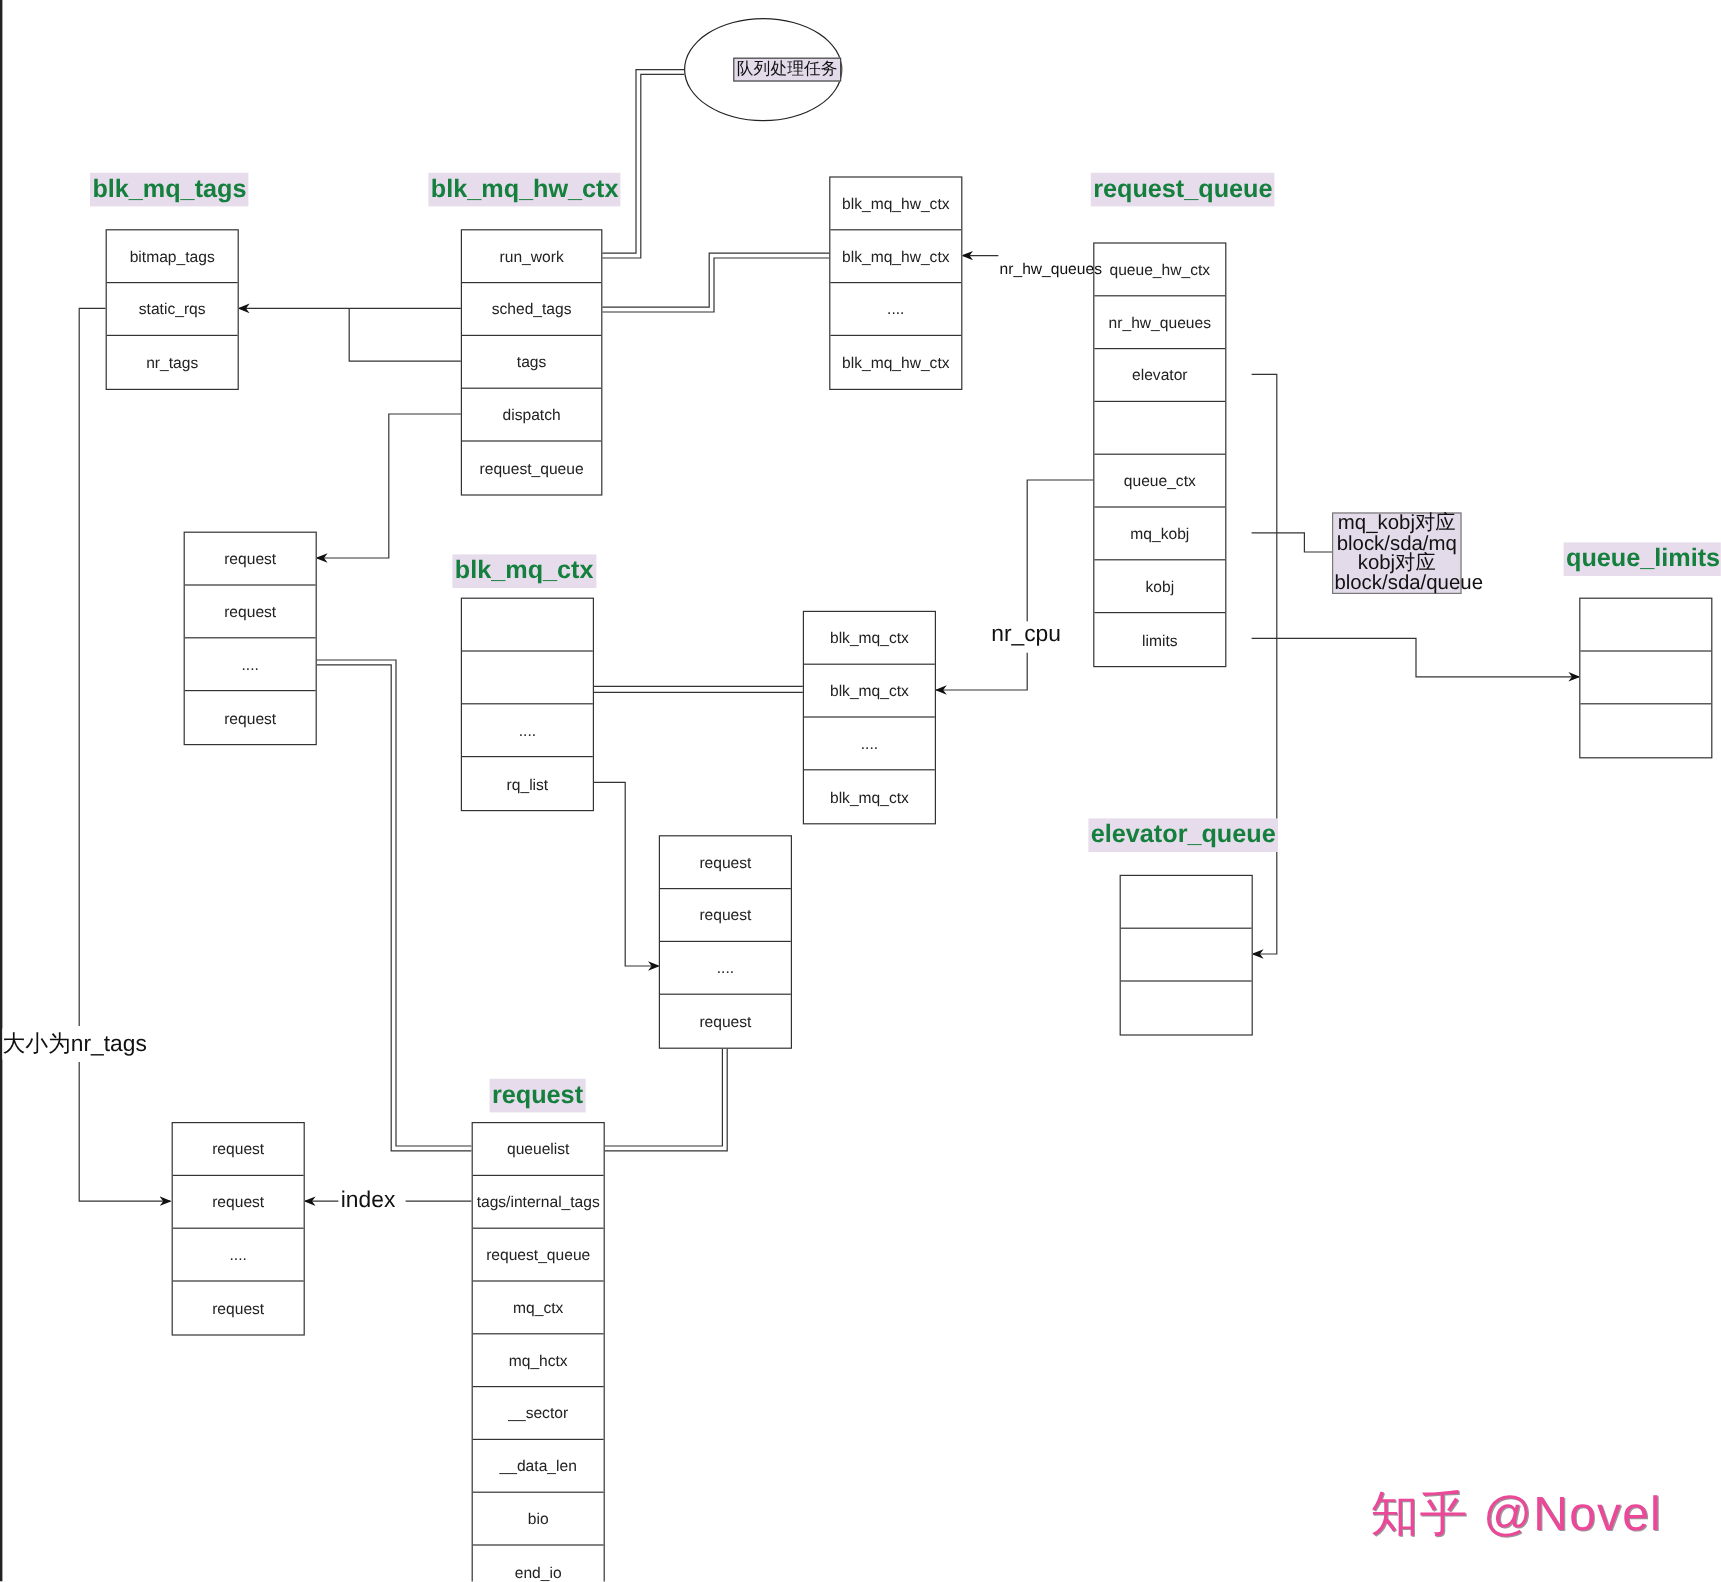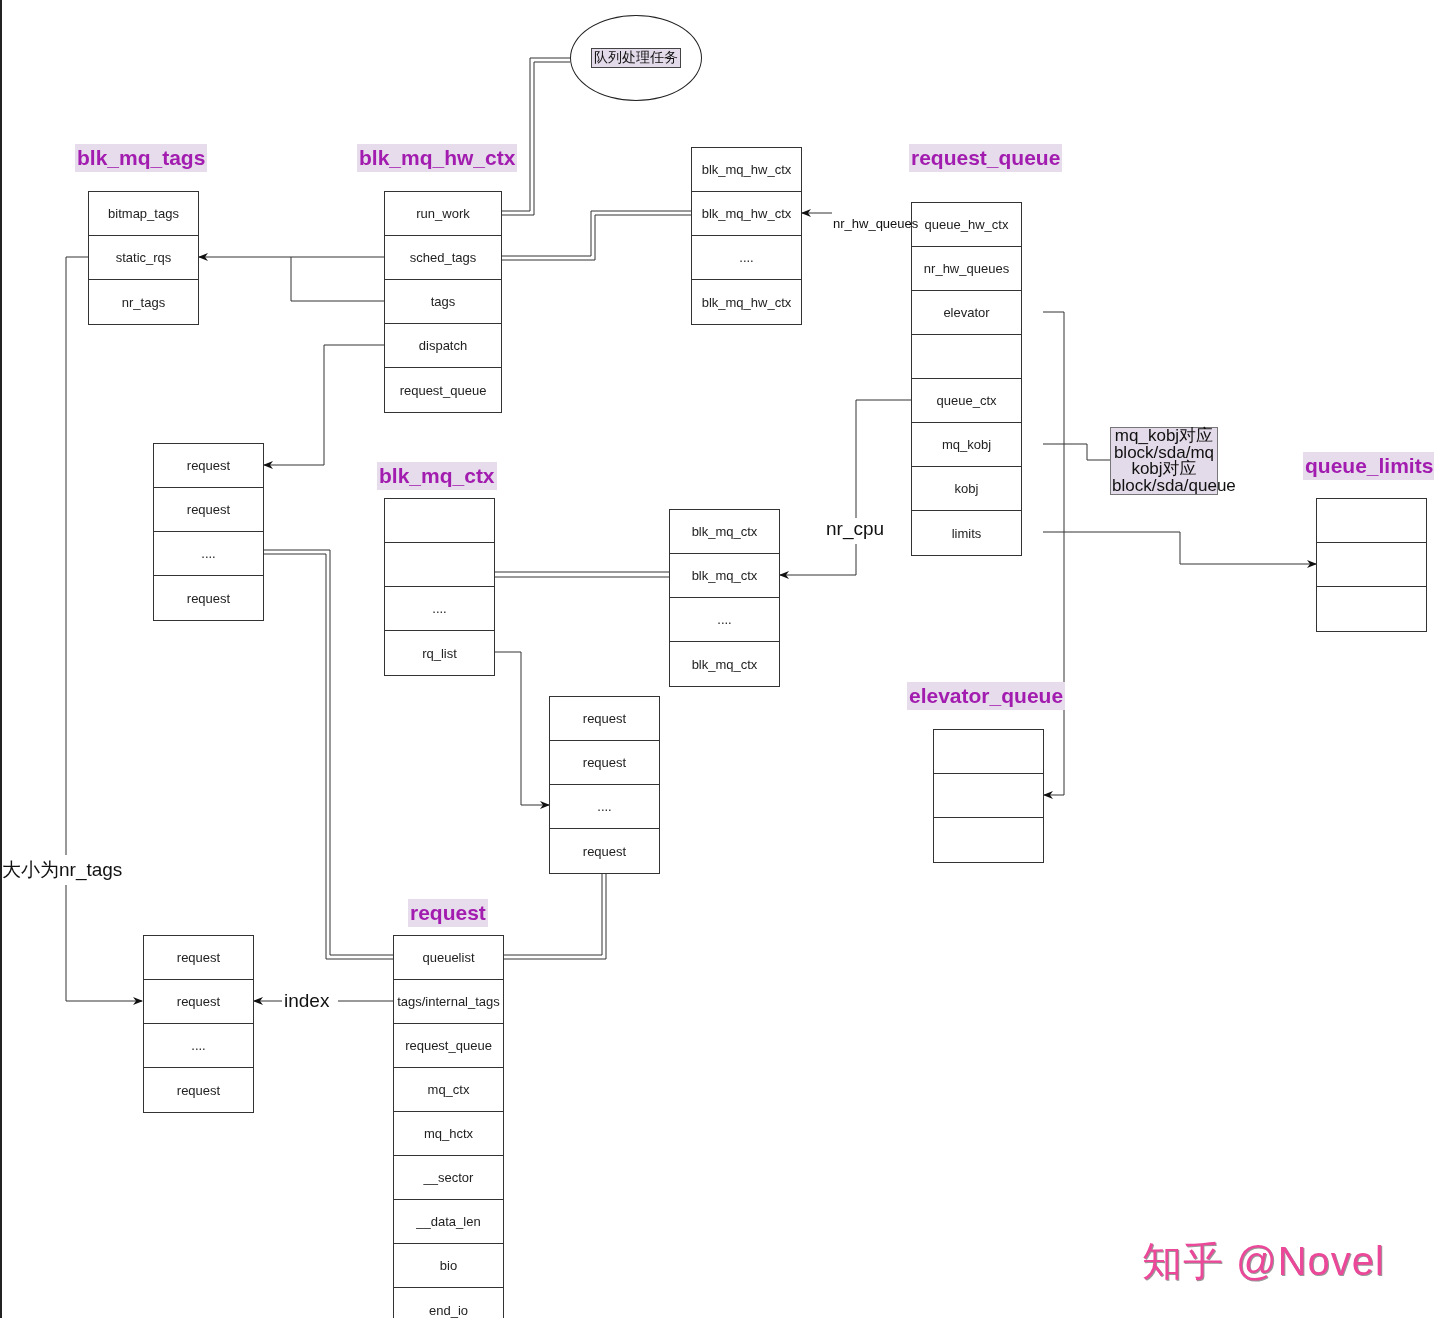--- a/index.html
+++ b/index.html
@@ -3,40 +3,40 @@
 <meta charset="utf-8">
 <style>
   html, body { margin: 0; padding: 0; }
   body {
     width: 1434px; height: 1318px; position: relative; overflow: hidden;
     background: #ffffff; font-family: "Liberation Sans", sans-serif; color: #111;
   }
   .left-edge { position: absolute; left: 0; top: 0; width: 2px; height: 1318px; background: #222; }
   .title {
     position: absolute; font-weight: bold; font-size: 21px; line-height: 28px;
-    background: #e6dcec; padding: 0 2px; color: #a21caf; white-space: nowrap;
+    background: #e6dcec; padding: 0 2px; color: #15803d; white-space: nowrap;
   }
   .struct { position: absolute; border: 1px solid #333; background: #fff; box-sizing: border-box; }
   .cell {
     height: 44px; box-sizing: border-box; border-bottom: 1px solid #333;
     display: flex; align-items: center; justify-content: center;
     font-size: 13px; color: #222; white-space: nowrap;
   }
   .cell:last-child { border-bottom: none; }
   .label { position: absolute; white-space: nowrap; color: #111; }
   .small-label { font-size: 13px; }
   .big-label { font-size: 19px; }
   .note {
     position: absolute; background: #e4dbea; border: 1px solid #777;
     font-size: 17px; line-height: 16.5px; text-align: center; padding: 0 1px;
   }
   .ellipse {
     position: absolute; left: 570px; top: 15px; width: 132px; height: 86px;
     border: 1px solid #222; border-radius: 50%; box-sizing: border-box;
-    display: flex; align-items: center; justify-content: center; background: #fff;
+    display: flex; align-items: center; justify-content: flex-end; background: #fff;
   }
   .ellipse span { background: #e4dbea; border: 1px solid #444; font-size: 14px; padding: 0 2px; }
   .watermark {
     position: absolute; left: 1142px; top: 1234px; font-size: 40px; color: #ec4899;
     text-shadow: 1px 1px 0 #999; letter-spacing: 1px; white-space: nowrap;
   }
   svg.links { position: absolute; left: 0; top: 0; pointer-events: none; }
 </style>
 </head>
 <body>

